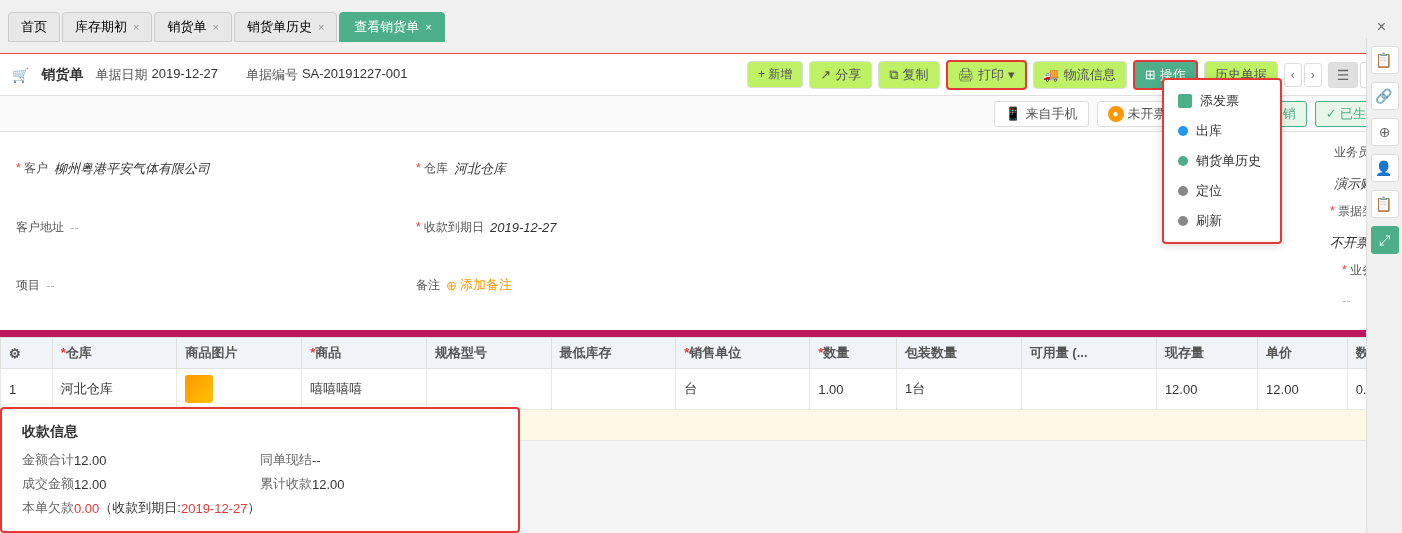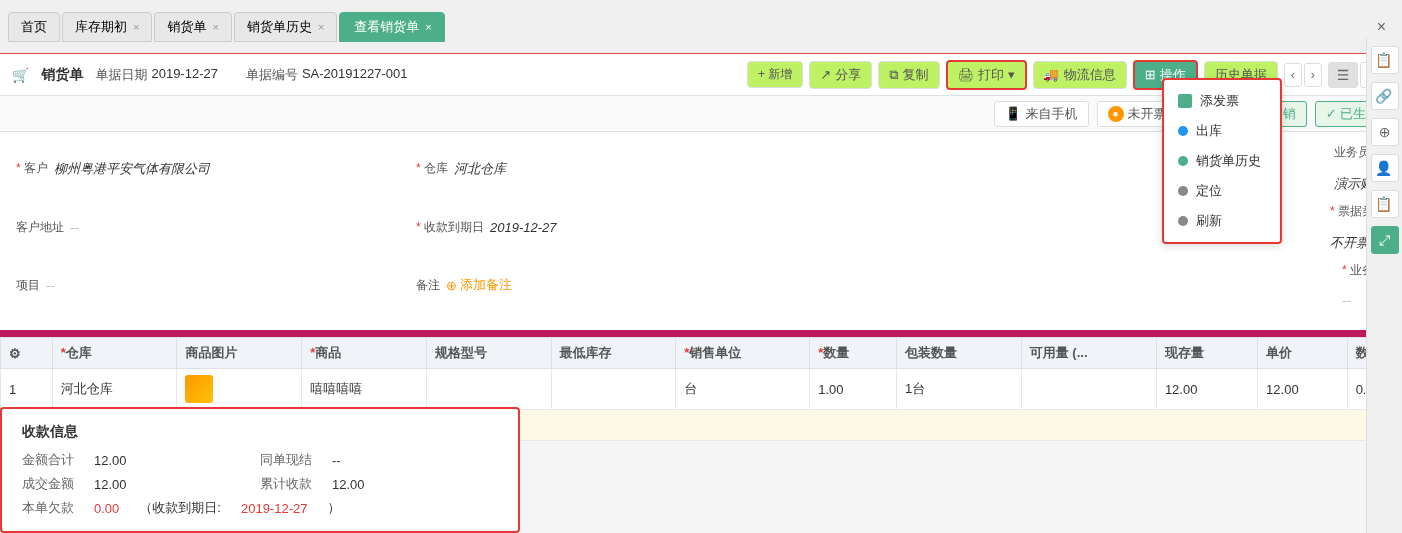--- a/index.html
+++ b/index.html
@@ -80,21 +80,21 @@
     td.subtotal { background: #fef9e7; color: #888; font-size: 13px; }
 
     
     .summary-panel {
       position: absolute; bottom: 0; left: 0; width: 520px;
       background: #fff; border: 2px solid #e53935; border-radius: 4px;
       padding: 14px 20px; margin: 0;
     }
     .summary-title { font-weight: bold; font-size: 14px; margin-bottom: 10px; color: #333; }
     .summary-grid { display: grid; grid-template-columns: 1fr 1fr; gap: 6px 0; }
-    .summary-item { display: flex; align-items: center; gap: 20px; }
+    .summary-item { display: flex; align-items: center; gap: 0; }
     .summary-label { color: #666; font-size: 13px; white-space: nowrap; }
     .summary-value { color: #333; font-size: 13px; }
     .summary-value.red { color: #e53935; }
 
     
     .dropdown-menu {
       position: absolute; top: 78px; right: 120px; background: #fff;
       border: 2px solid #e53935; border-radius: 4px; box-shadow: 0 2px 8px rgba(0,0,0,0.15);
       z-index: 100; min-width: 120px; padding: 6px 0;
     }

